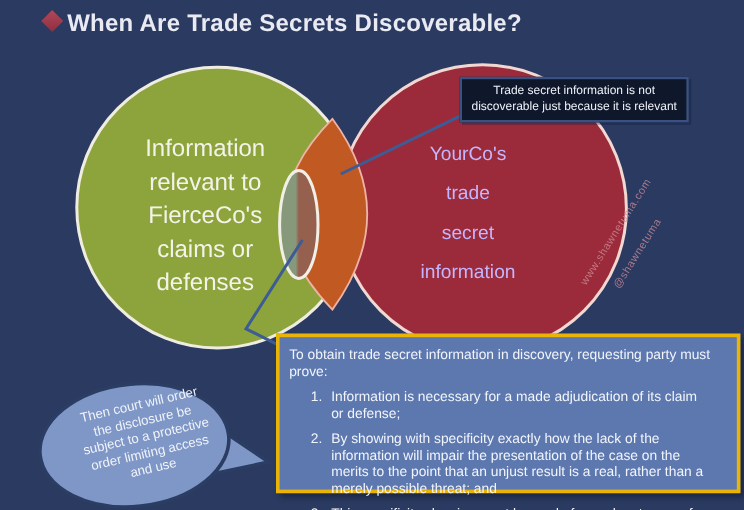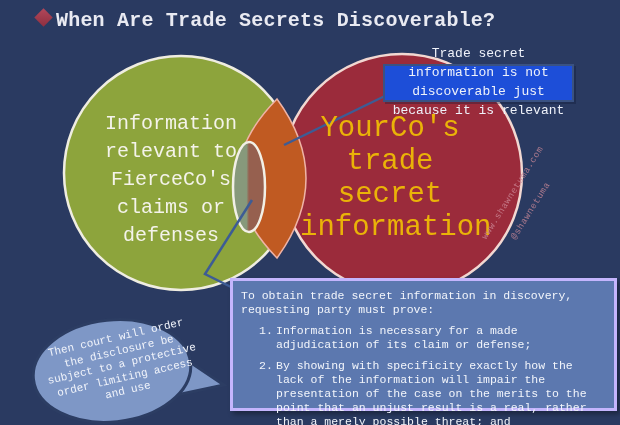--- a/index.html
+++ b/index.html
@@ -1,46 +1,46 @@
 <!DOCTYPE html>
 <html><head>
 <meta charset="utf-8">
 <style>
   html,body{margin:0;padding:0;background:#1c2742;}
   #slide{
     position:relative;width:620px;height:425px;overflow:hidden;
     background:#2a3a61;
-    font-family:Liberation Mono, monospace;
+    font-family:Liberation Sans, sans-serif;
   }
   #shapes{position:absolute;left:0;top:0;width:620px;height:425px;}
   .title{
     position:absolute;left:56px;top:9px;width:520px;
     font-size:20px;font-weight:bold;color:#e9eaf2;letter-spacing:0.2px;
   }
   .diamond{
     position:absolute;left:37px;top:11px;width:13px;height:13px;
     transform:rotate(45deg);
     background:linear-gradient(135deg,#b2475a,#8e2f40);
   }
   .circle-label{
     position:absolute;color:#f4f3ea;text-align:center;white-space:pre-line;
   }
   .green-label{left:86px;top:110px;width:170px;font-size:20px;line-height:28px;}
-  .red-label{left:300px;top:112px;width:180px;font-size:29px;line-height:33px;color:#eab308;}
+  .red-label{left:300px;top:112px;width:180px;font-size:16px;line-height:33px;color:#c4b5fd;}
   .callout{
     position:absolute;left:383px;top:64px;width:187px;height:34px;
-    background:#1d4ed8;border:2px solid #3a5282;
+    background:#0f172a;border:2px solid #3a5282;
     box-shadow:2px 2px 0 rgba(15,25,55,0.35);
-    color:#eff2fa;font-size:13px;line-height:1.45;
+    color:#eff2fa;font-size:10px;line-height:1.45;
     text-align:center;white-space:pre-line;
     display:flex;align-items:center;justify-content:center;
   }
   .bottom-box{
     position:absolute;left:230px;top:278px;width:363px;height:113px;
-    background:#5c78af;border:3px solid #c4b5fd;
+    background:#5c78af;border:3px solid #eab308;
     box-shadow:3px 3px 5px rgba(0,0,0,0.35);
     color:#f2f5fb;font-size:11.5px;line-height:14px;
     padding:8px 10px 6px 8px;
   }
   .bottom-box .header{margin:0 0 2px 0;}
   .list-item{display:flex;margin:7px 0 0 18px;}
   .list-item .num{width:17px;flex:0 0 17px;}
   .list-item .itxt{flex:1;padding-right:14px;}
   .bubble-text{
     position:absolute;left:40px;top:331px;width:164px;

